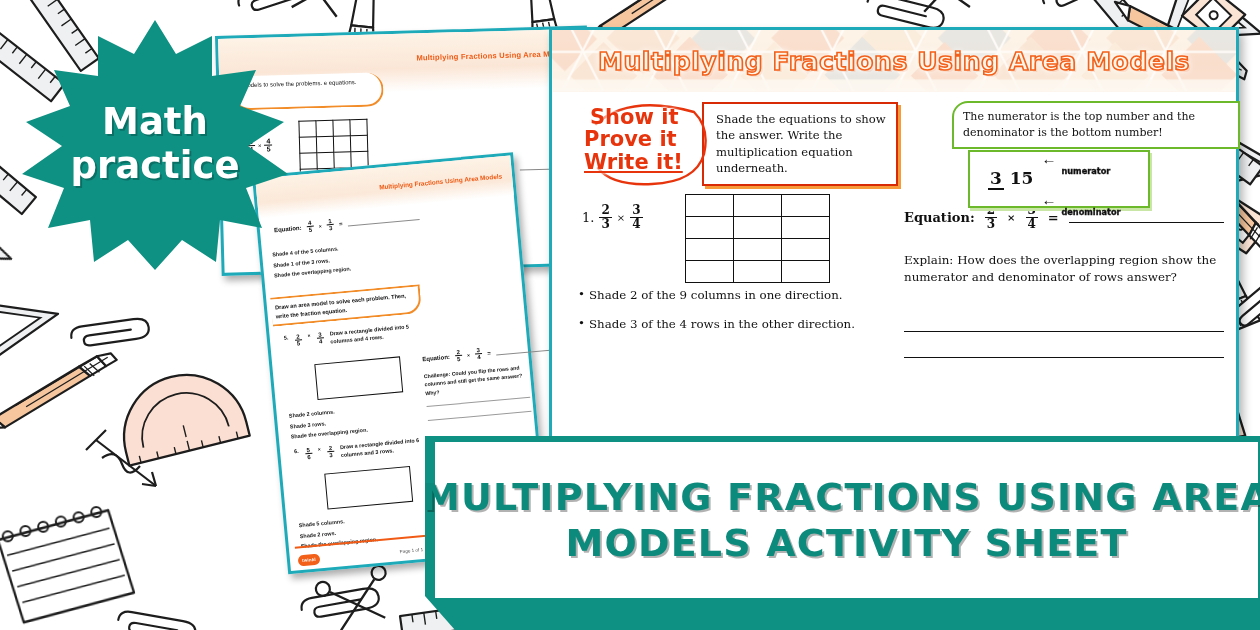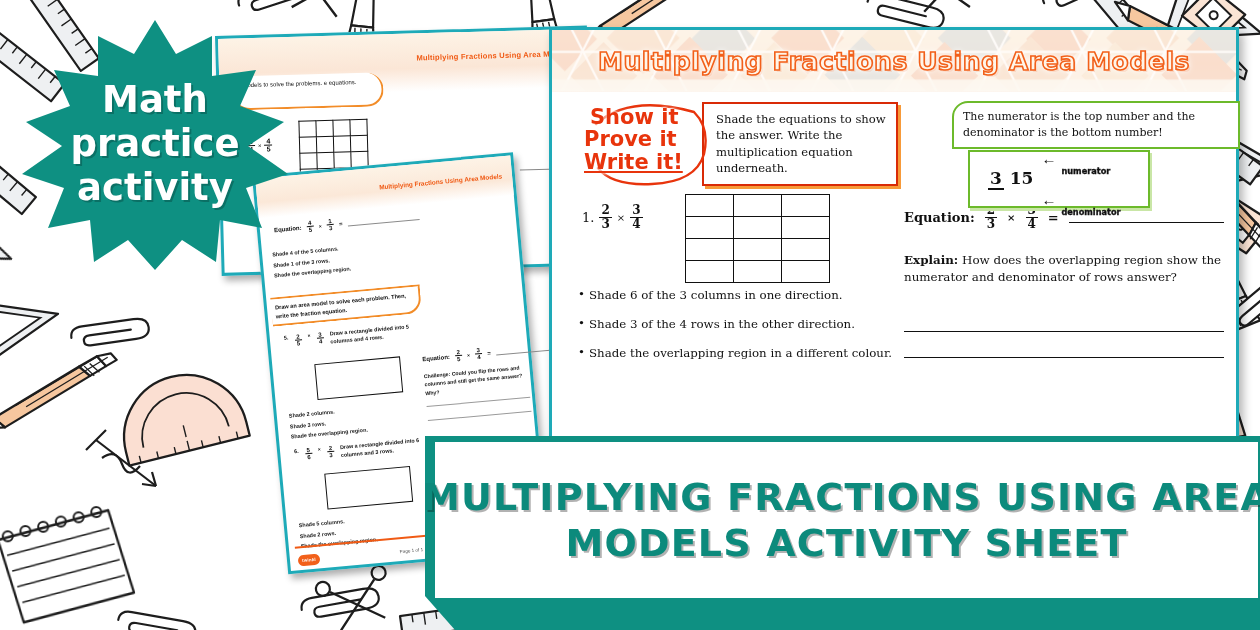--- a/index.html
+++ b/index.html
@@ -180,21 +180,21 @@
 
   .right-col { position:absolute; left:352px; top:112px; width:320px; }
   .eqrow {
     display:flex; align-items:center; gap:10px;
     font-family:"DejaVu Serif", serif; font-size:13px; font-weight:bold; color:#111;
   }
   .eqrow .blank { flex:1; border-bottom:1.6px solid #111; height:12px; }
   .explain {
     margin-top:22px; font-family:"DejaVu Serif", serif; font-size:11.9px; line-height:1.4; color:#111;
   }
-  .explain b { font-weight:bold; }
+  .explain b { font-weight:normal; }
   .answer-lines { margin-top:20px; }
   .answer-lines .al { border-bottom:1.6px solid #111; height:26px; }
 
   
   table.gridtbl { border-collapse:collapse; }
   table.gridtbl td { border:1.3px solid #111; padding:0; }
 
   
   #star-badge { position:absolute; left:16px; top:14px; width:278px; height:260px; z-index:7; }
   #star-badge svg { position:absolute; inset:0; }
@@ -606,23 +606,22 @@
           <tr>
                 <td style="height:22px"></td>
                 <td></td>
                 <td></td>
               </tr>
         </tbody>
           </table>
       </div>
 
       <ul class="bullets">
-        <li>Shade 6 of the 3 columns in one direction.</li>
+        <li>Shade 2 of the 9 columns in one direction.</li>
         <li>Shade 3 of the 4 rows in the other direction.</li>
-        <li>Shade the overlapping region in a different colour.</li>
       </ul>
 
       <div class="right-col">
         <div class="eqrow">
           <span>Equation:</span>
           <span class="fracv" style="font-size:12px">
             <span class="n">2</span>
             <span>3</span>
           </span>
           <span style="font-size:10px">×</span>
@@ -651,21 +650,20 @@
     <svg viewBox="0 0 278 260">
       <path d="M139 6
                L160 40 L196 22 L196 62 L240 56 L224 92 L268 108 L232 132
                L272 160 L230 174 L246 214 L204 206 L200 248 L166 226
                L139 256 L112 226 L78 248 L74 206 L32 214 L48 174 L6 160
                L46 132 L10 108 L54 92 L38 56 L82 62 L82 22 L118 40 Z" fill="#0e9082"></path>
     </svg>
     <div class="star-text">
       <span>Math</span>
       <span>practice</span>
-      <span>activity</span>
     </div>
   </div>
 
   <div id="bottom-banner">
     <svg class="banner-ribbon" viewBox="0 0 835 194">
       <path d="M0 0 L835 0 L835 194 L835 194 L30 194 L0 160 Z" fill="#0e9082"></path>
       <path d="M8 4 L835 4 L835 164 L8 164 Z" fill="#ffffff"></path>
       <path d="M0 6 L8 6 L8 168 L835 168 L835 194 L835 194 L835 194" fill="none"></path>
     </svg>
     <div class="banner-card">

